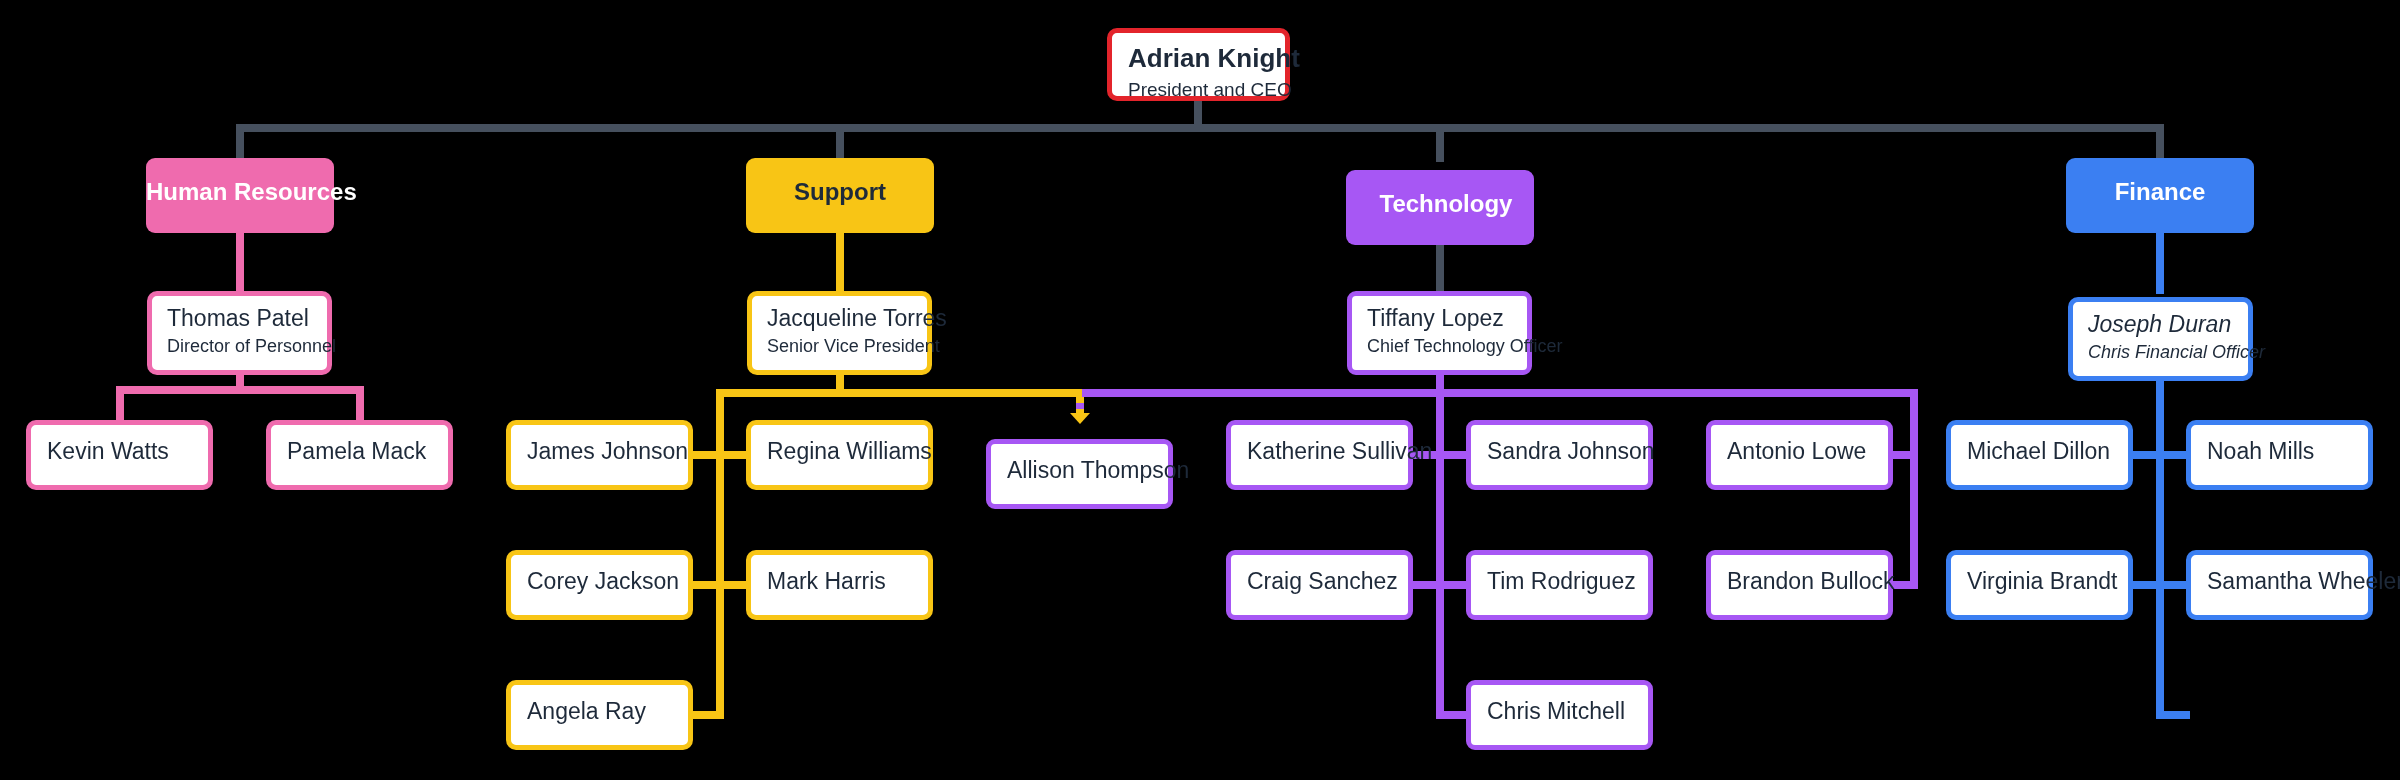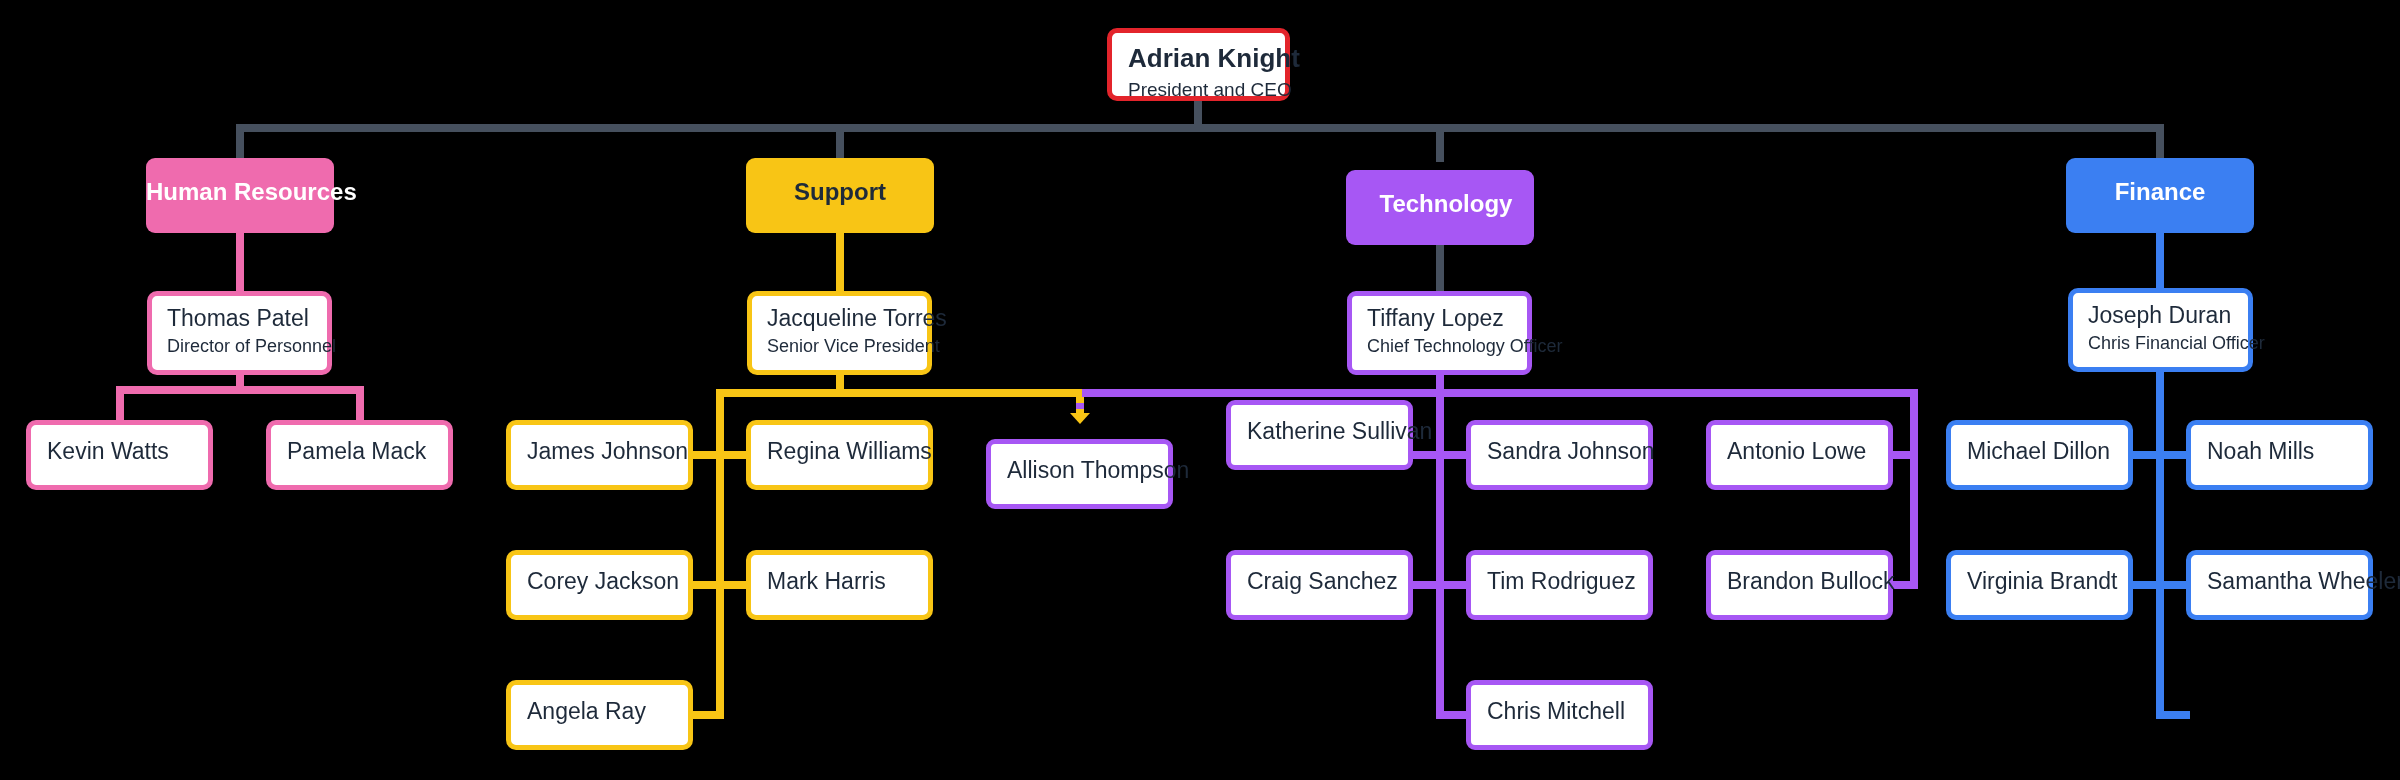--- a/index.html
+++ b/index.html
@@ -99,41 +99,41 @@
     <div class="tt">Director of Personnel</div>
   </div>
   <div class="node lead b-yellow" style="left:747px;top:291px;">
     <div class="nm">Jacqueline Torres</div>
     <div class="tt">Senior Vice President</div>
   </div>
   <div class="node lead b-purple" style="left:1347px;top:291px;">
     <div class="nm">Tiffany Lopez</div>
     <div class="tt">Chief Technology Officer</div>
   </div>
-  <div class="node lead b-blue" style="left:2068px;top:288px;">
+  <div class="node lead b-blue" style="left:2068px;top:297px;font-style:italic;">
     <div class="nm">Joseph Duran</div>
     <div class="tt">Chris Financial Officer</div>
   </div>
 
   <div class="node leaf b-pink" style="left:26px;top:420px;">
     <div class="nm">Kevin Watts</div>
   </div>
   <div class="node leaf b-pink" style="left:266px;top:420px;">
     <div class="nm">Pamela Mack</div>
   </div>
   <div class="node leaf b-yellow" style="left:506px;top:420px;">
     <div class="nm">James Johnson</div>
   </div>
   <div class="node leaf b-yellow" style="left:746px;top:420px;">
     <div class="nm">Regina Williams</div>
   </div>
   <div class="node leaf b-purple" style="left:986px;top:439px;">
     <div class="nm">Allison Thompson</div>
   </div>
-  <div class="node leaf b-purple" style="left:1226px;top:400px;">
+  <div class="node leaf b-purple" style="left:1226px;top:420px;">
     <div class="nm">Katherine Sullivan</div>
   </div>
   <div class="node leaf b-purple" style="left:1466px;top:420px;">
     <div class="nm">Sandra Johnson</div>
   </div>
   <div class="node leaf b-purple" style="left:1706px;top:420px;">
     <div class="nm">Antonio Lowe</div>
   </div>
   <div class="node leaf b-blue" style="left:1946px;top:420px;">
     <div class="nm">Michael Dillon</div>

